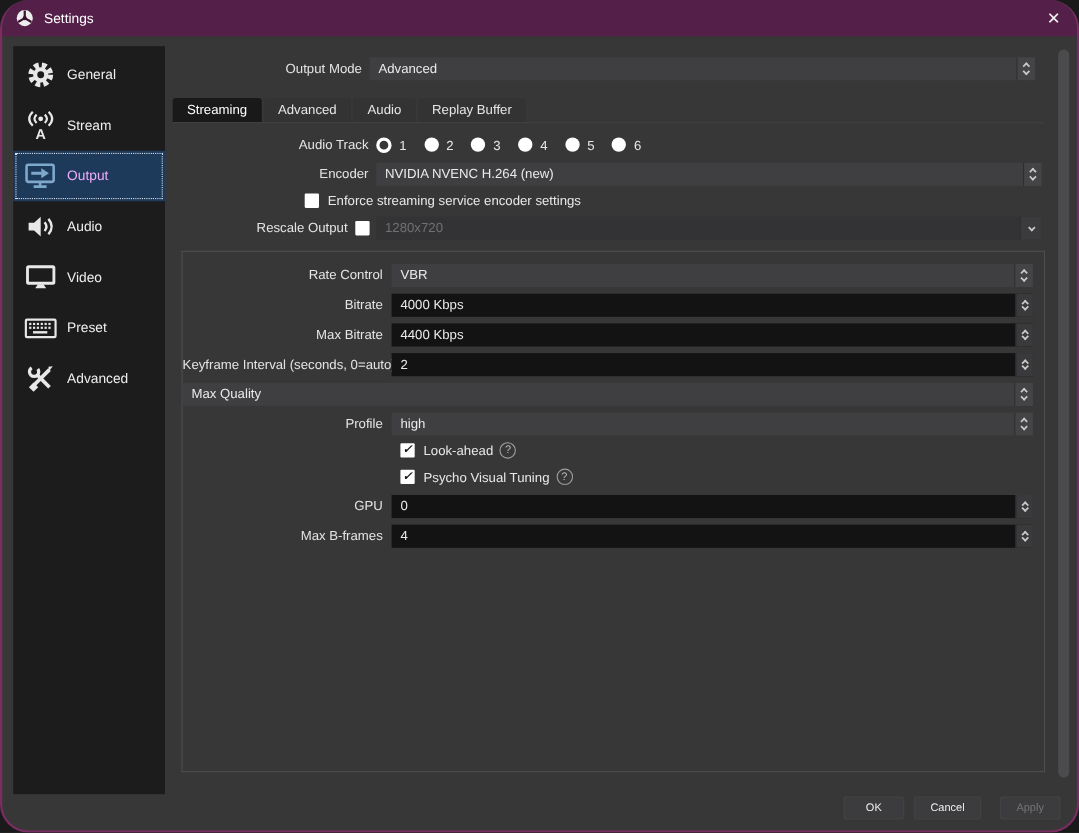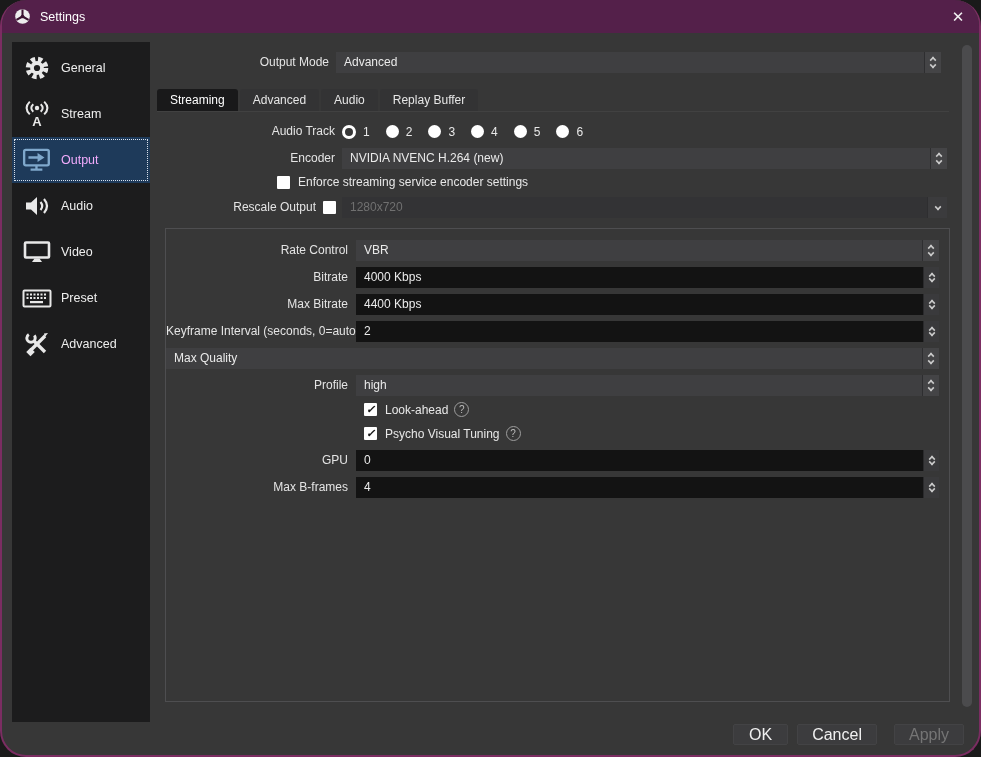--- a/index.html
+++ b/index.html
@@ -63,21 +63,21 @@
     border:1px solid #4e4e50; padding:11px 10px 0 0; }
   .grow-row { display:flex; align-items:center; margin-bottom:6px; }
   .glabel { width:190px; text-align:right; padding-right:8px; line-height:21px; color:#e4e4e4; flex:none; white-space:nowrap; }
   .gcheck { margin-left:198px; margin-bottom:9px; margin-top:3px; }
   
   .scrollbar { position:absolute; right:6px; top:45px; width:11px; height:662px; }
   .scroll-thumb { width:10px; height:100%; background:#4b4b4d; border-radius:5px; }
   
   .footer { position:absolute; right:15px; bottom:10px; display:flex; align-items:center; }
   .btn { height:21px; min-width:55px; padding:0 14px; background:#3c3c3e; border:1px solid #434345;
-    border-radius:2px; color:#f0f0f0; font-size:16px; display:flex; align-items:center; justify-content:center; }
+    border-radius:2px; color:#f0f0f0; font-size:10px; display:flex; align-items:center; justify-content:center; }
   .btn + .btn { margin-left:9px; }
   .btn.disabled { color:#757575; margin-left:17px; }
   svg { display:block; }
 </style>
 </head>
 <body>
 
 <div class="window">
 
   <div class="titlebar">

